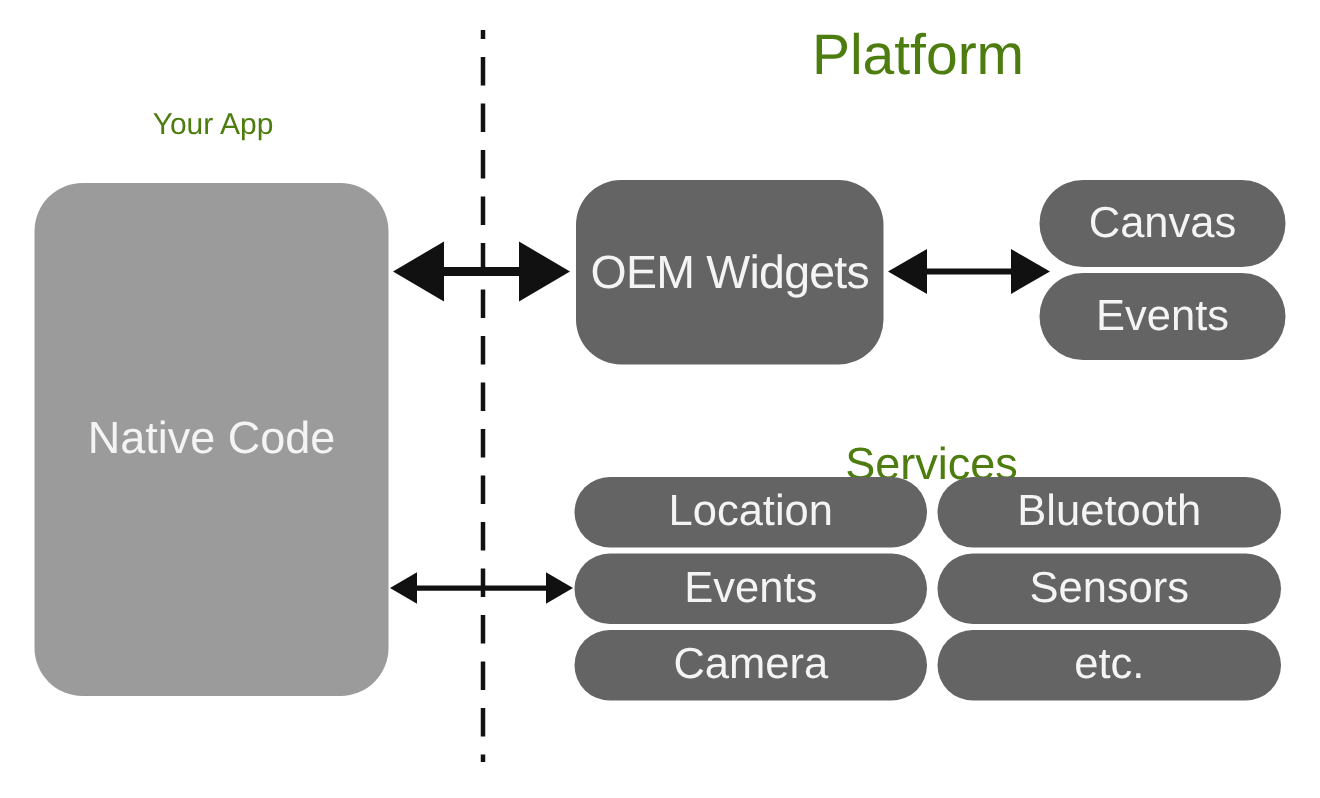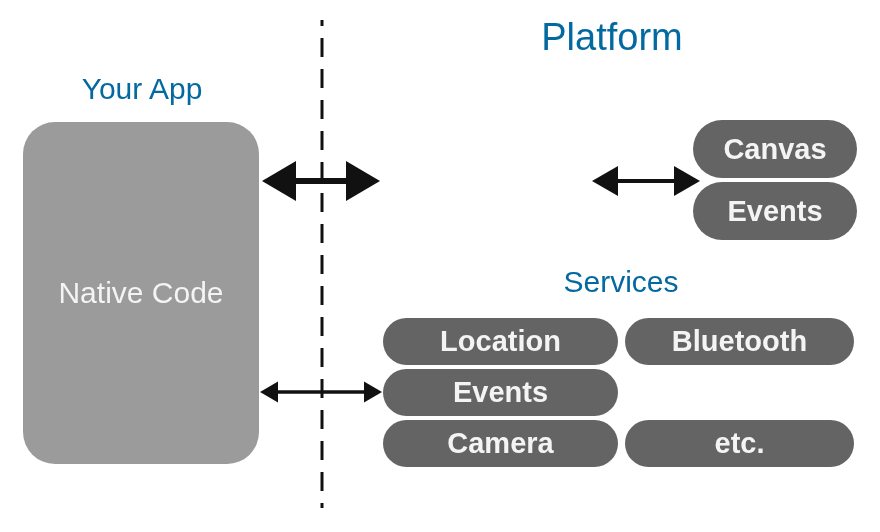--- a/index.html
+++ b/index.html
@@ -1,41 +1,41 @@
 <!DOCTYPE html>
 <html><head>
 <meta charset="utf-8">
 <style>
   html,body { margin:0; padding:0; background:#ffffff; }
   body { width:880px; height:532px; font-family:"Liberation Sans", sans-serif; }
   .stage { position:relative; width:880px; height:532px; background:#ffffff; overflow:hidden; }
 
   .heading {
-    position:absolute; color:#0369a1; text-align:center;
+    position:absolute; color:#4d7c0f; text-align:center;
     font-weight:400; white-space:nowrap; line-height:1.15;
   }
-  .heading-your-app { left:42px; top:72px; width:200px; font-size:30px; }
+  .heading-your-app { left:42px; top:72px; width:200px; font-size:20px; }
   .heading-platform { left:512px; top:16px; width:200px; font-size:38px; }
-  .heading-services { left:521px; top:265px; width:200px; font-size:30px; }
+  .heading-services { left:521px; top:293px; width:200px; font-size:30px; }
 
   .node {
     position:absolute; display:flex; align-items:center; justify-content:center;
     color:#f4f4f4; font-weight:400; white-space:nowrap;
   }
   .native-box {
     left:23px; top:122px; width:236px; height:342px;
     background:#9b9b9b; border-radius:32px; font-size:30px;
   }
   .oem-box {
     left:384px; top:120px; width:205px; height:123px;
     background:#646464; border-radius:30px; font-size:31px; letter-spacing:-0.5px;
   }
   .pill {
     position:absolute; display:flex; align-items:center; justify-content:center;
-    background:#646464; color:#f4f4f4; font-size:29px; font-weight:700;
+    background:#646464; color:#f4f4f4; font-size:29px; font-weight:400;
     border-radius:30px; white-space:nowrap;
   }
   .pill-canvas { left:693px; top:120px; width:164px; height:58px; }
   .pill-events { left:693px; top:182px; width:164px; height:58px; }
 
   .svc-left  { left:383px; width:235px; height:47px; border-radius:24px; }
   .svc-right { left:625px; width:229px; height:47px; border-radius:24px; }
   .svc-row0 { top:318px; } .svc-row1 { top:369px; } .svc-row2 { top:420px; }
 
   .overlay { position:absolute; left:0; top:0; width:880px; height:532px; pointer-events:none; z-index:10; }
@@ -48,27 +48,31 @@
   <div class="heading heading-your-app">Your App</div>
 
   <div class="heading heading-platform">Platform</div>
 
   <div class="heading heading-services">Services</div>
 
   <div class="node native-box">
     <span>Native Code</span>
   </div>
 
+  <div class="node oem-box">
+    <span>OEM Widgets</span>
+  </div>
 
   <div class="pill pill-canvas">Canvas</div>
   <div class="pill pill-events">Events</div>
 
   <div class="pill svc-left svc-row0">Location</div>
   <div class="pill svc-right svc-row0">Bluetooth</div>
   <div class="pill svc-left svc-row1">Events</div>
+  <div class="pill svc-right svc-row1">Sensors</div>
   <div class="pill svc-right svc-row2">etc.</div>
   <div class="pill svc-left svc-row2">Camera</div>
 
   <svg class="overlay" viewBox="0 0 880 532" xmlns="http://www.w3.org/2000/svg">
 
     <g>
       <line x1="322" y1="20" x2="322" y2="508" stroke="#111111" stroke-width="3" stroke-dasharray="19 12" stroke-dashoffset="13"></line>
     </g>
 
     <g>

